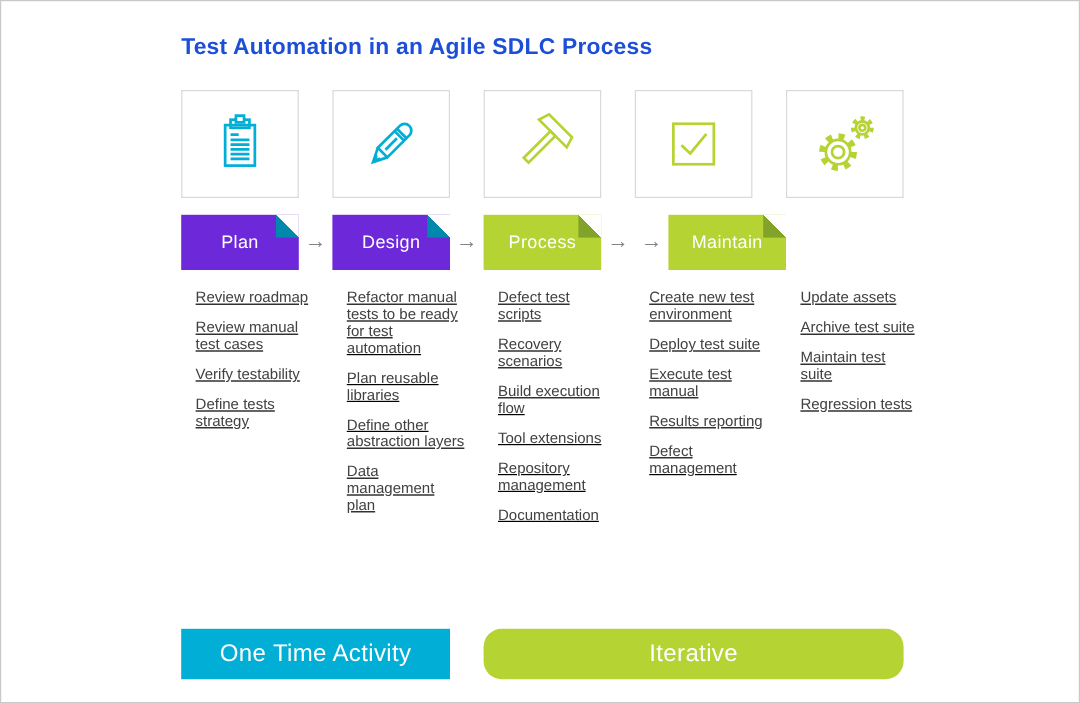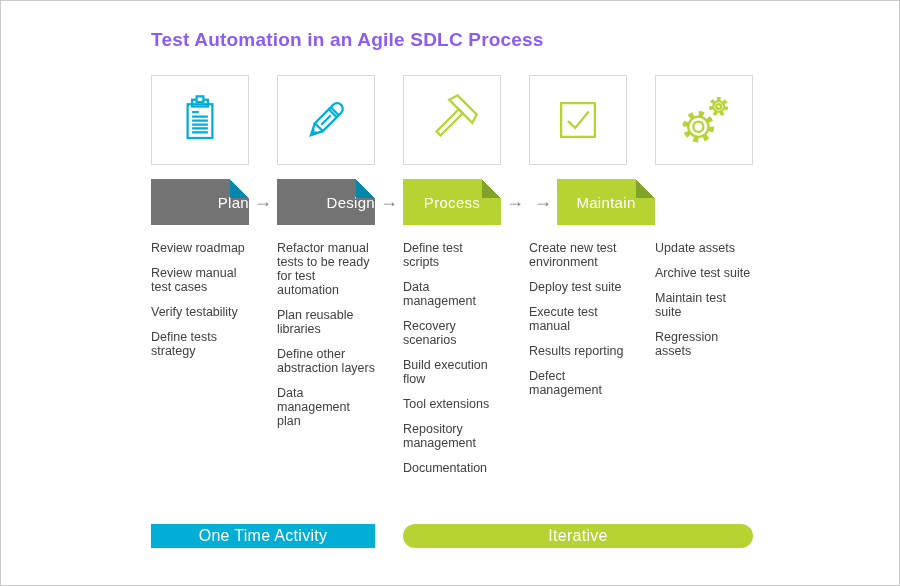--- a/index.html
+++ b/index.html
@@ -7,53 +7,53 @@
     position:relative;
     width:900px;height:586px;
     box-sizing:border-box;
     border:1px solid #c9c9c9;
     background:#ffffff;
     font-family:"Liberation Sans", sans-serif;
     overflow:hidden;
   }
   .title{
     position:absolute;left:150px;top:28px;
-    font-size:19px;font-weight:bold;color:#8b5cf6;letter-spacing:.2px;
+    font-size:19px;font-weight:bold;color:#1d4ed8;letter-spacing:.2px;
   }
   .icons-row{position:absolute;left:150px;top:74px;width:602px;display:flex;gap:28px;}
   .icon-box{
     box-sizing:border-box;width:98px;height:90px;
     border:1px solid #d9d9d9;background:#fff;
     display:flex;align-items:center;justify-content:center;
   }
   .tabs-row{position:absolute;left:150px;top:178px;width:602px;display:flex;align-items:center;}
   .tab{
     position:relative;box-sizing:border-box;width:98px;height:46px;
     display:flex;align-items:center;justify-content:center;
   }
   .tab .tab-label{color:#ffffff;font-size:15px;letter-spacing:.3px;}
   .tab::after{
     content:"";position:absolute;top:0;right:0;width:19px;height:19px;
     background:linear-gradient(to bottom left,#ffffff 50%,var(--fold) 50.5%);
   }
-  .tab.cyan{background:#737373;justify-content:flex-end;--fold:#0088ad;}
+  .tab.cyan{background:#6d28d9;--fold:#0088ad;}
   .tab.green{background:#b5d333;--fold:#81a32a;}
   .arrow{
     width:28px;text-align:center;color:#808285;
     font-size:18px;line-height:18px;margin-top:-2px;
   }
-  .lists-row{position:absolute;left:150px;top:240px;width:602px;display:flex;gap:28px;}
+  .lists-row{position:absolute;left:162px;top:240px;width:602px;display:flex;gap:28px;text-decoration:underline;}
   .list-col{width:98px;}
   .list-col p{
     margin:0 0 11px 0;font-size:12.5px;line-height:14px;color:#414042;
   }
   .footer-bar{
-    position:absolute;top:523px;height:24px;
+    position:absolute;top:523px;height:42px;
     display:flex;align-items:center;justify-content:center;
-    color:#ffffff;font-size:16px;letter-spacing:.3px;
+    color:#ffffff;font-size:20px;letter-spacing:.3px;
   }
   .bar-one-time{left:150px;width:224px;background:#00aed6;}
   .bar-iterative{left:402px;width:350px;background:#b5d333;border-radius:15px;}
   svg{display:block;}
 </style>
 </head>
 <body>
 
 <div class="canvas">
 
@@ -131,40 +131,39 @@
       <p>Verify testability</p>
       <p>Define tests strategy</p>
     </div>
     <div class="list-col">
       <p>Refactor manual tests to be ready for test automation</p>
       <p>Plan reusable libraries</p>
       <p>Define other abstraction layers</p>
       <p>Data management plan</p>
     </div>
     <div class="list-col">
-      <p>Define test scripts</p>
-      <p>Data management</p>
+      <p>Defect test scripts</p>
       <p>Recovery scenarios</p>
       <p>Build execution flow</p>
       <p>Tool extensions</p>
       <p>Repository management</p>
       <p>Documentation</p>
     </div>
     <div class="list-col">
       <p>Create new test environment</p>
       <p>Deploy test suite</p>
       <p>Execute test manual</p>
       <p>Results reporting</p>
       <p>Defect management</p>
     </div>
     <div class="list-col">
       <p>Update assets</p>
       <p>Archive test suite</p>
       <p>Maintain test suite</p>
-      <p>Regression assets</p>
+      <p>Regression tests</p>
     </div>
   </div>
 
   <div class="footer-bar bar-one-time">
     <span>One Time Activity</span>
   </div>
   <div class="footer-bar bar-iterative">
     <span>Iterative</span>
   </div>
 

